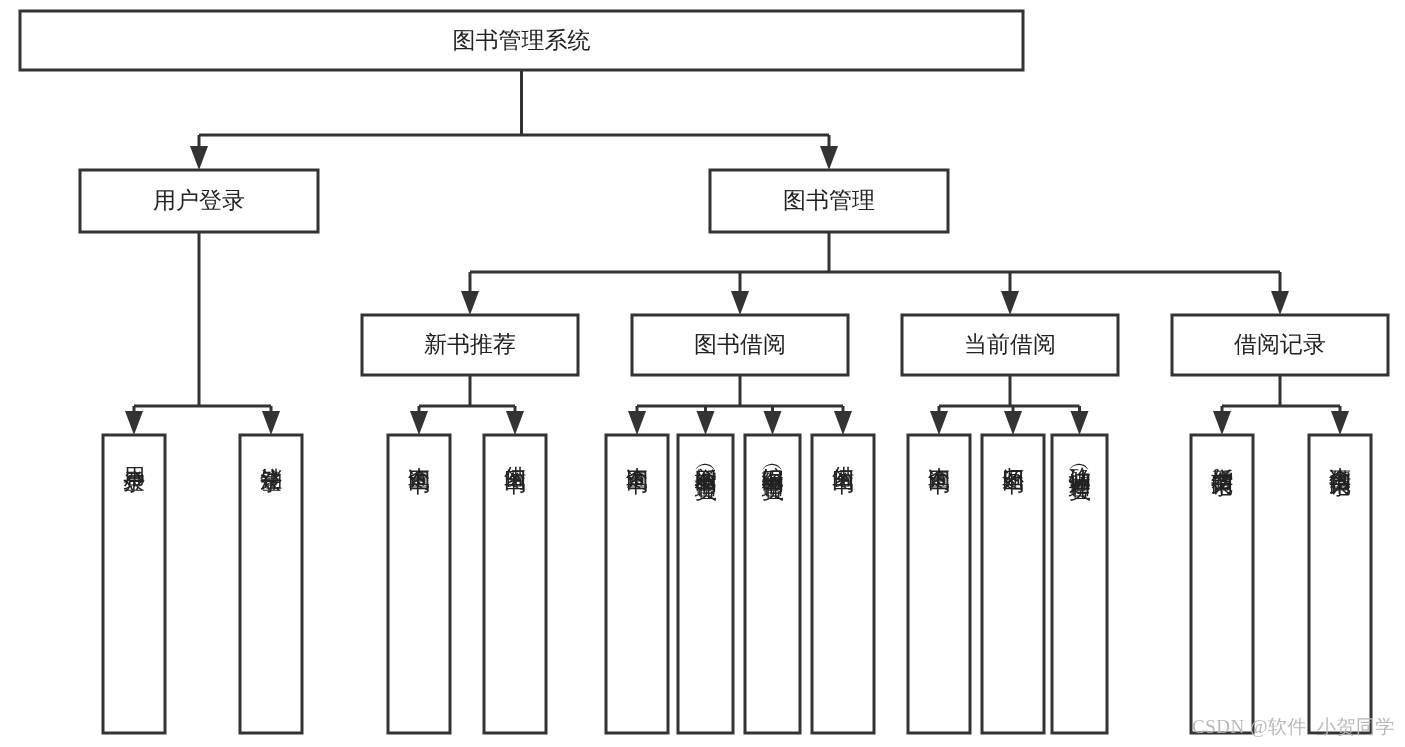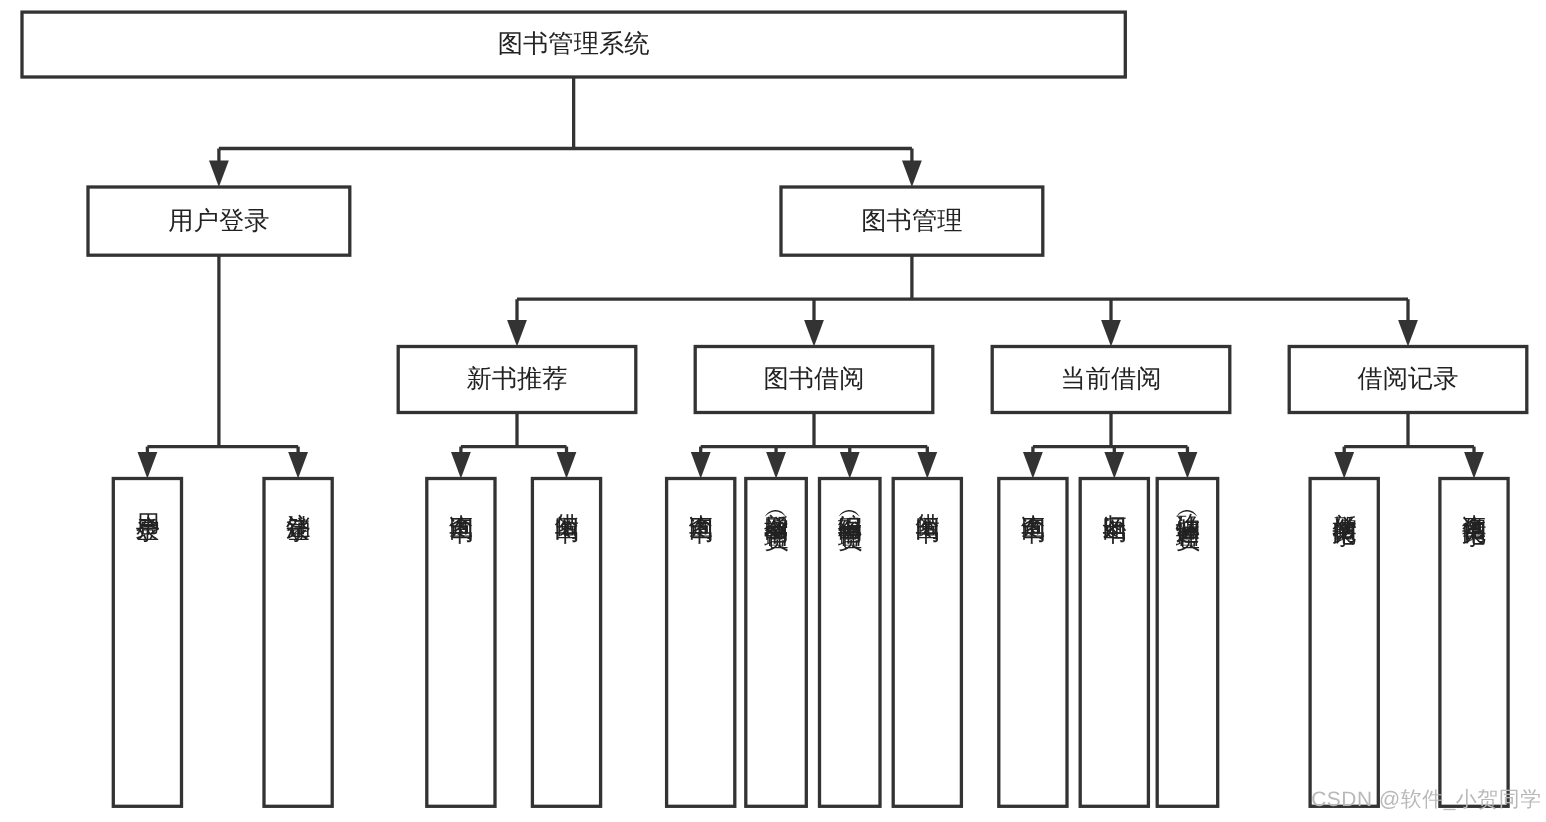--- a/index.html
+++ b/index.html
@@ -59,21 +59,21 @@
     color: #222222;
     line-height: 1.12;
     letter-spacing: 2px;
     text-align: left;
     white-space: nowrap;
     pointer-events: none;
     user-select: none;
   }
   .watermark {
     position: absolute;
-    font-family: Liberation Sans, sans-serif;
+    font-family: Liberation Serif, serif;
     font-size: 19px;
     color: #b9b9b9;
     white-space: nowrap;
     letter-spacing: 0.5px;
   }
 </style>
 </head>
 <body>
 
 <div id="diagram-root">

